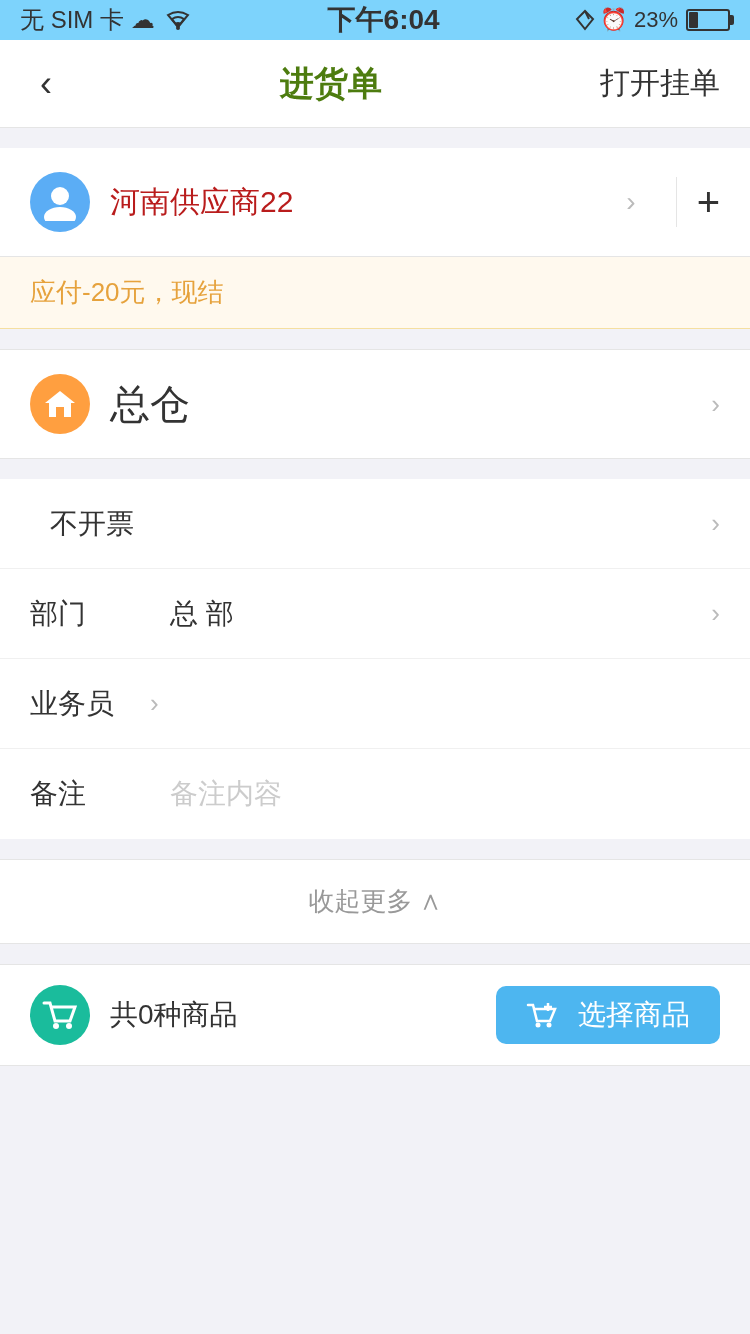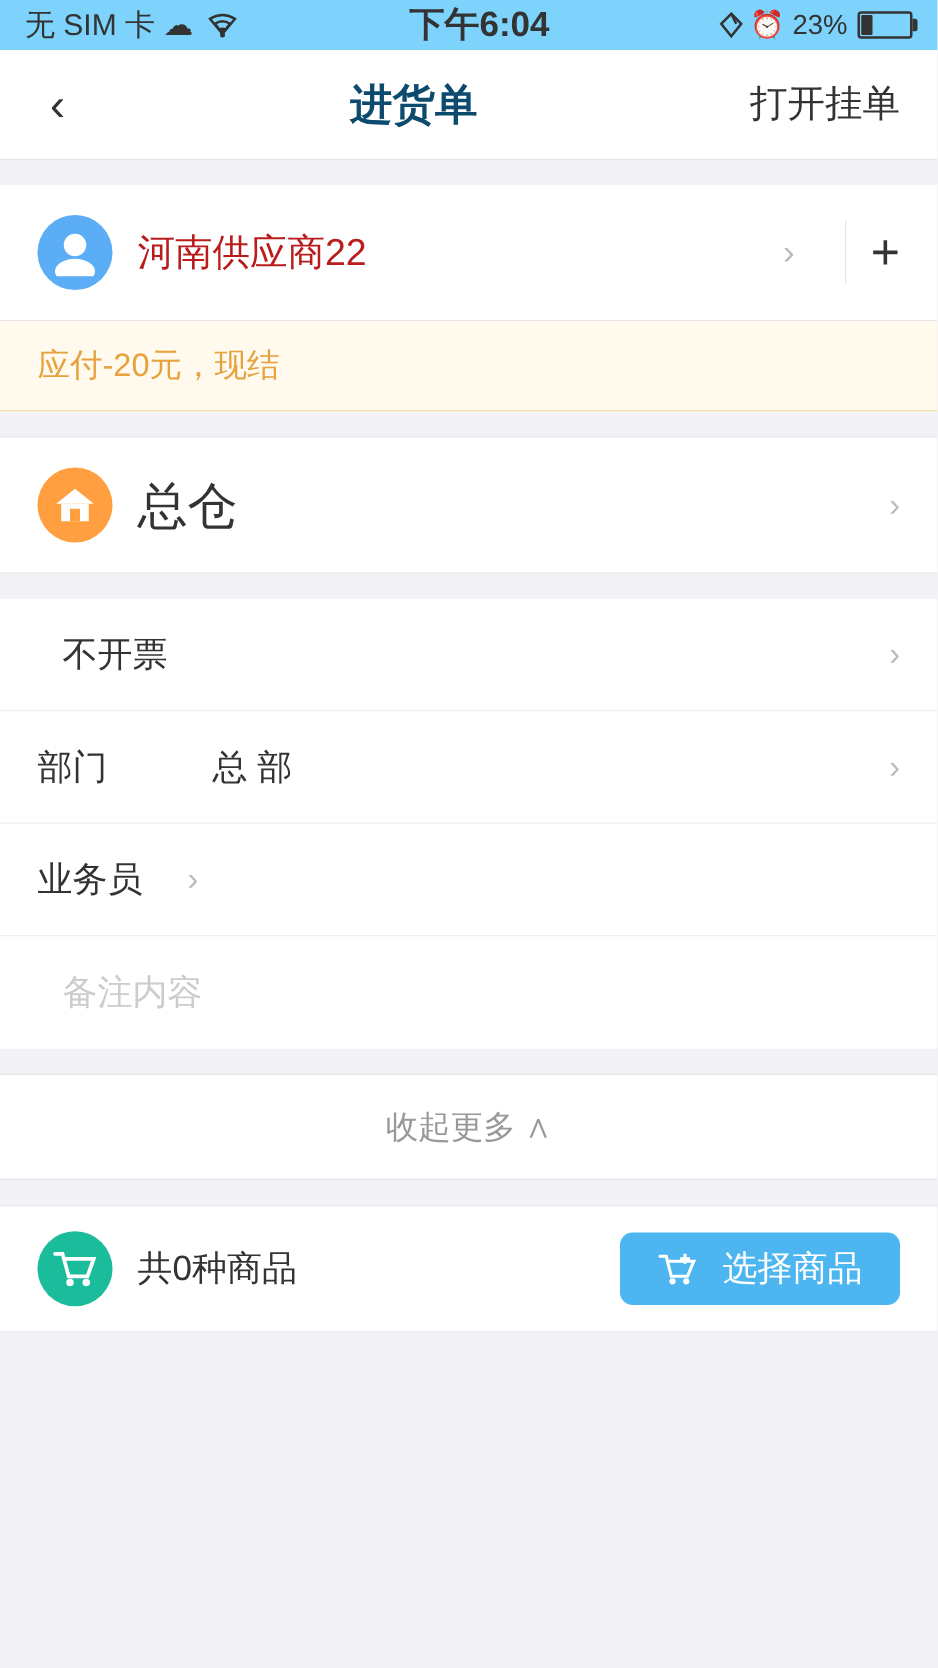--- a/index.html
+++ b/index.html
@@ -69,21 +69,21 @@
     }
     .nav-back {
       font-size: 36px;
       color: #333;
       cursor: pointer;
       padding: 10px;
     }
     .nav-title {
       font-size: 34px;
       font-weight: 600;
-      color: #0c4a6e;
+      color: #4d7c0f;
     }
     .nav-action {
       font-size: 30px;
       color: #333;
       cursor: pointer;
     }
 
     
     .section-gap {
       height: 20px;
@@ -335,20 +335,21 @@
     <span class="form-value">总 部</span>
     <span class="form-chevron">›</span>
   </div>
 
   <div class="form-row">
     <span class="form-label">业务员</span>
     <span class="form-chevron">›</span>
   </div>
 
   <div class="form-row">
+    <span class="form-label">备注</span>
     <span class="form-value placeholder">备注内容</span>
   </div>
 </div>
 
 <div class="collapse-row">收起更多 ∧</div>
 
 <div class="product-bar">
   <div class="product-icon">
     <svg width="36" height="32" viewBox="0 0 36 32">
       <path d="M2 4 L8 4 L13 22 L28 22 L33 8 L10 8" fill="none" stroke="white" stroke-width="3" stroke-linecap="round"></path>

